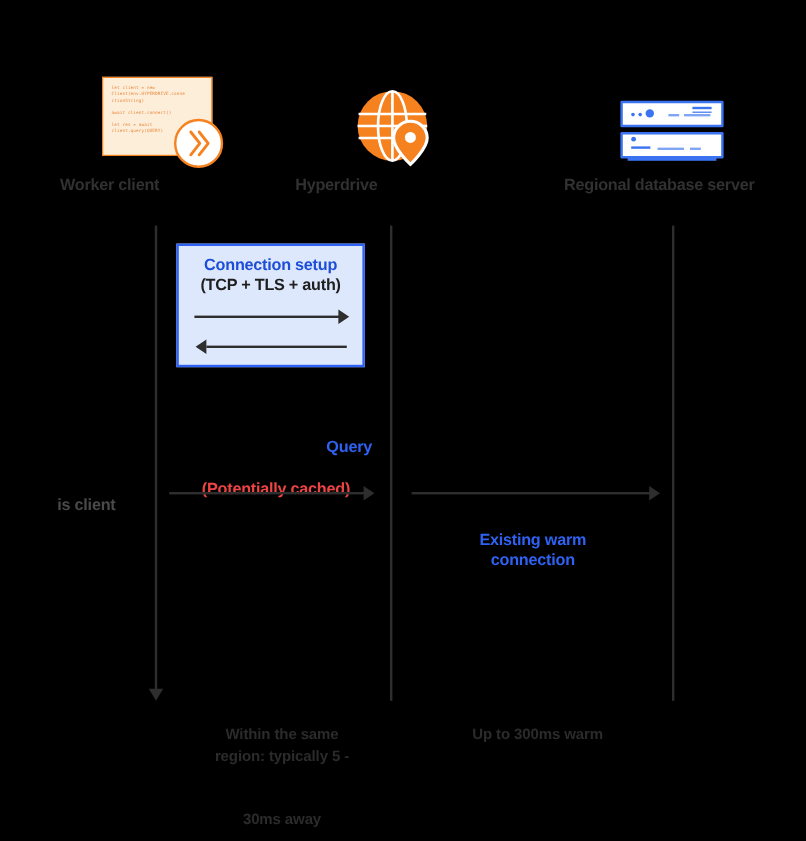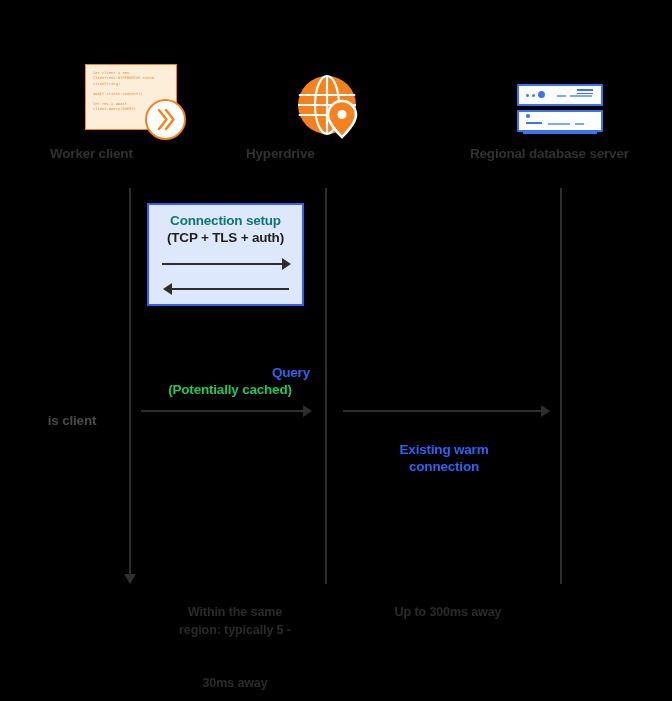--- a/index.html
+++ b/index.html
@@ -128,21 +128,21 @@
     width: 157px;
     height: 103px;
     background: #dde8fd;
     border: 2.2px solid #2f62f2;
     box-sizing: border-box;
   }
   .setup-title {
     position: absolute;
     top: 8px; left: 0; right: 0;
     text-align: center;
-    color: #0f766e;
+    color: #1d4ed8;
     font-size: 13.5px;
     font-weight: bold;
     letter-spacing: -0.2px;
   }
   .setup-sub {
     position: absolute;
     top: 25px; left: 0; right: 0;
     text-align: center;
     color: #1f1f1f;
     font-size: 13.5px;
@@ -174,21 +174,21 @@
   
   .lbl {
     position: absolute;
     text-align: center;
     font-size: 13.5px;
     font-weight: bold;
     letter-spacing: -0.2px;
     line-height: 17px;
   }
   .lbl-blue { color: #2f62f2; }
-  .lbl-dark { color: #22c55e; }
+  .lbl-dark { color: #ef4444; margin-top: 18px; }
   .lbl-gray { color: #4a4a4a; }
 
   .caption {
     position: absolute;
     text-align: center;
     font-size: 12.5px;
     font-weight: bold;
     color: #2b2b2b;
     line-height: 18px;
     letter-spacing: -0.1px;
@@ -284,15 +284,15 @@
   <div class="head-right" style="left:541px; top:405px;"></div>
   <div class="lbl lbl-blue" style="left:364px; top:441px; width:160px;">Existing warm</div>
   <div class="lbl lbl-blue" style="left:364px; top:458px; width:160px;">connection</div>
 
   <div class="lbl lbl-gray" style="left:10px; top:412px; width:124px;">is client</div>
 
   <div class="caption" style="left:155px; top:603px; width:160px;">Within the same</div>
   <div class="caption" style="left:155px; top:621px; width:160px;">region: typically 5 -</div>
   <div class="caption" style="left:155px; top:639px; width:160px;margin-top:35px;">30ms away</div>
 
-  <div class="caption" style="left:368px; top:603px; width:160px;">Up to 300ms away</div>
+  <div class="caption" style="left:368px; top:603px; width:160px;">Up to 300ms warm</div>
 
 </div>
 
 </body></html>

